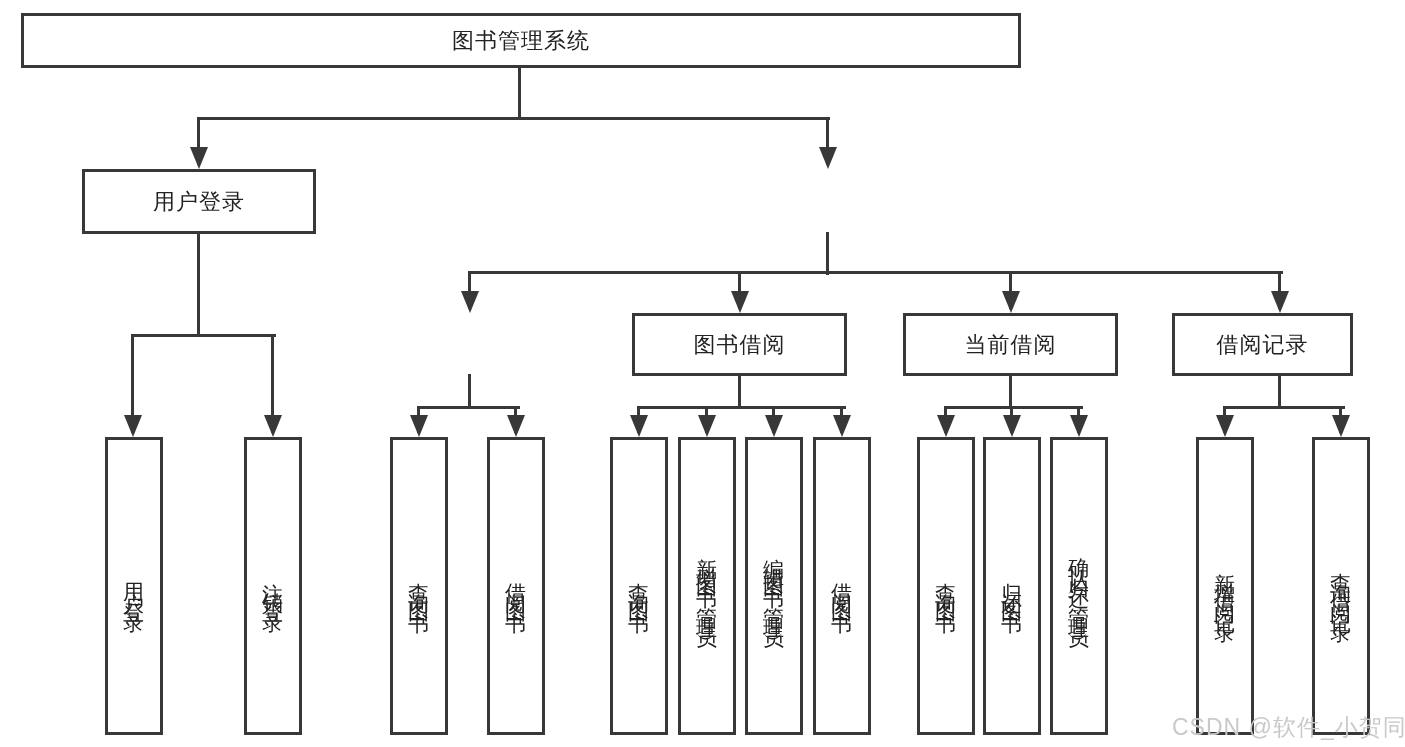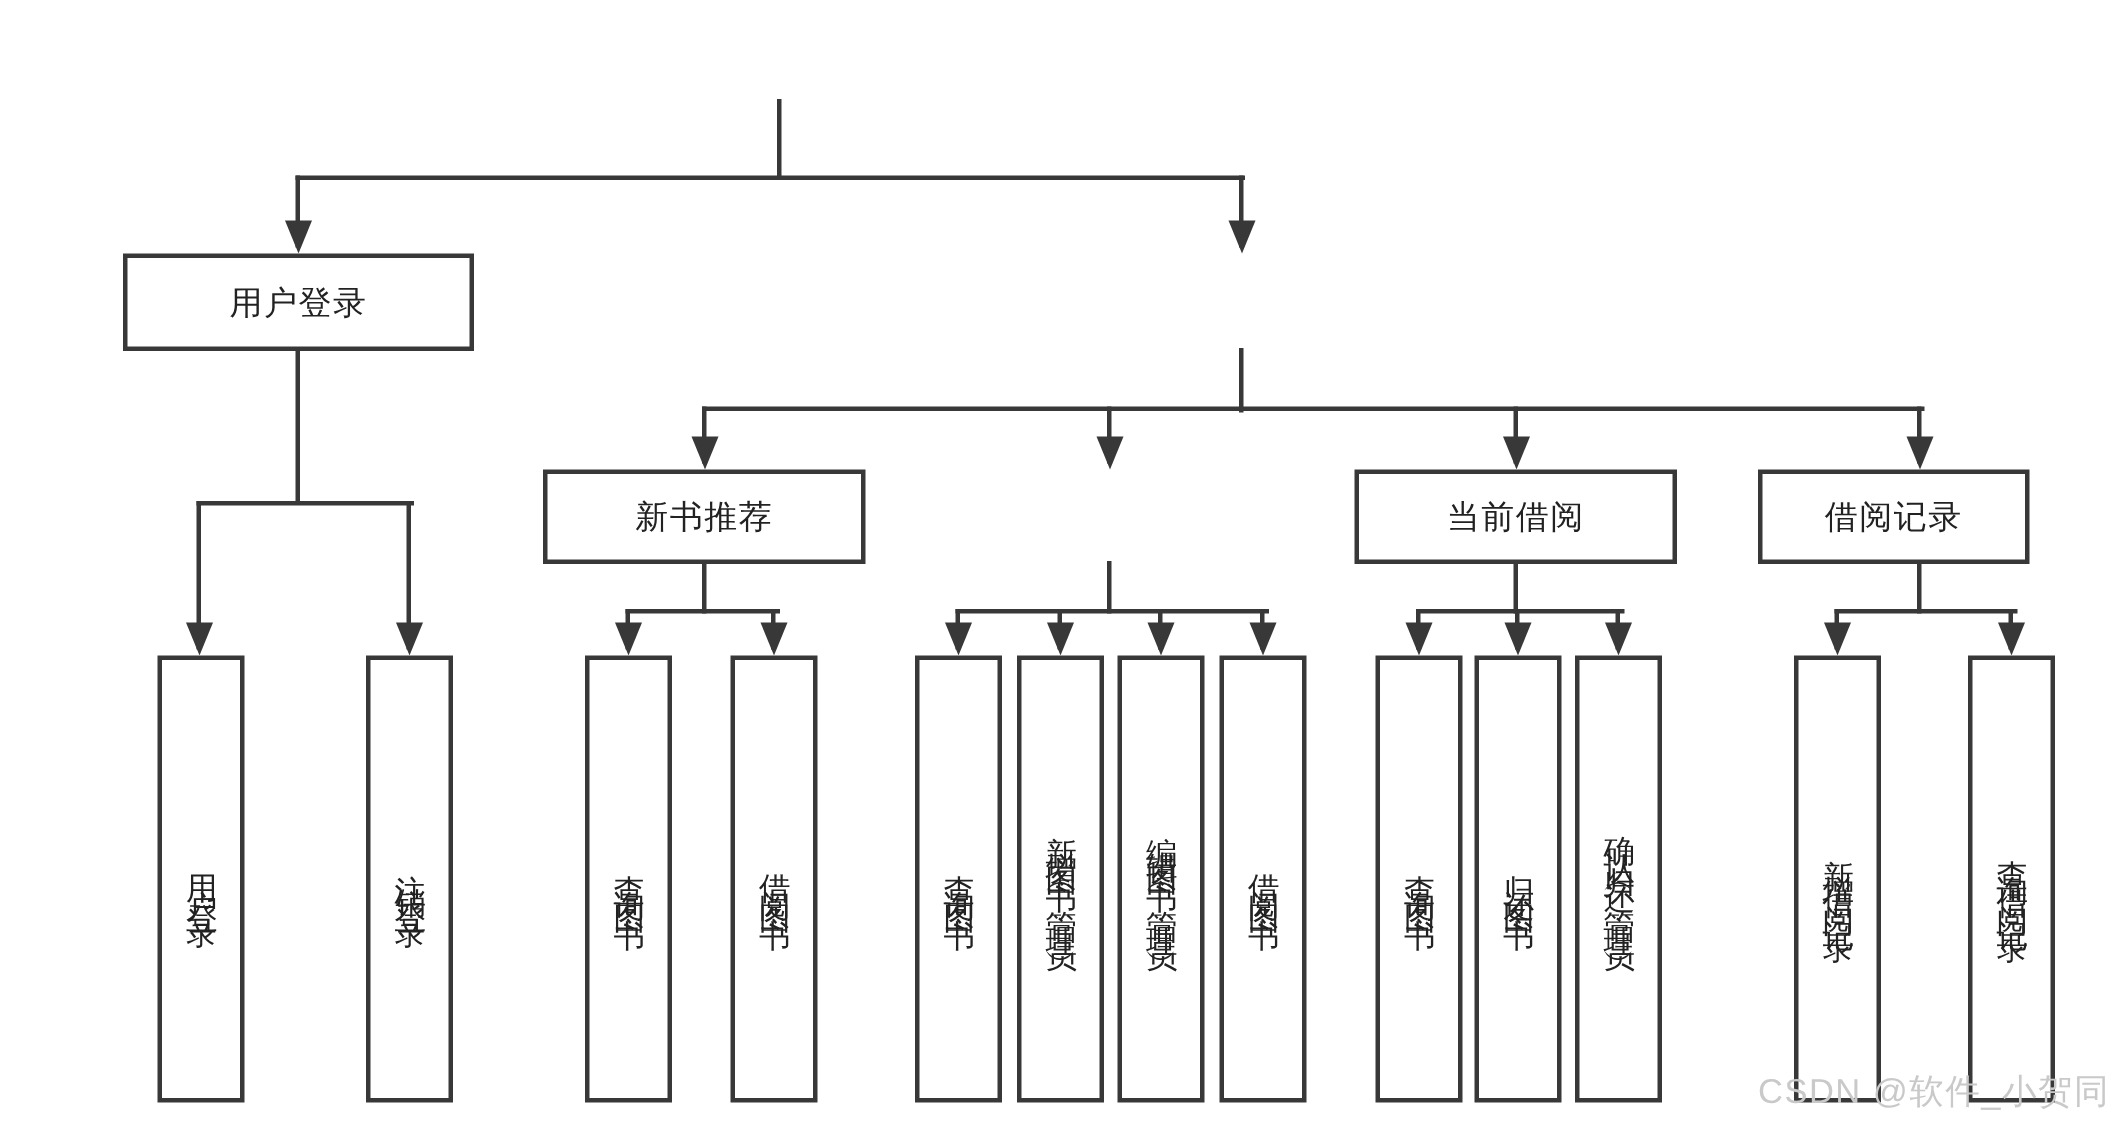--- a/index.html
+++ b/index.html
@@ -59,20 +59,23 @@
     letter-spacing: 1px;
     z-index: 3;
     white-space: nowrap;
   }
 </style>
 </head>
 <body>
 
 <div class="canvas">
 
+  <div class="node" style="left:21px; top:13px; width:1000px; height:55px;">
+    <span>图书管理系统</span>
+  </div>
 
   <div class="vline" style="left:518px; top:66px; height:54px;"></div>
   <div class="hline" style="left:197px; top:117px; width:633px;"></div>
   <div class="vline" style="left:197px; top:117px; height:48px;"></div>
   <div class="arrow" style="left:190px; top:147px;"></div>
   <div class="vline" style="left:826px; top:117px; height:48px;"></div>
   <div class="arrow" style="left:819px; top:147px;"></div>
 
   <div class="node" style="left:82px; top:169px; width:234px; height:65px;">
     <span>用户登录</span>
@@ -89,22 +92,22 @@
   <div class="hline" style="left:468px; top:271px; width:815px;"></div>
   <div class="vline" style="left:468px; top:271px; height:38px;"></div>
   <div class="arrow" style="left:461px; top:291px;"></div>
   <div class="vline" style="left:738px; top:271px; height:38px;"></div>
   <div class="arrow" style="left:731px; top:291px;"></div>
   <div class="vline" style="left:1009px; top:271px; height:38px;"></div>
   <div class="arrow" style="left:1002px; top:291px;"></div>
   <div class="vline" style="left:1278px; top:271px; height:38px;"></div>
   <div class="arrow" style="left:1271px; top:291px;"></div>
 
-  <div class="node" style="left:362px; top:313px; width:215px; height:63px;">
-    <span>新书推荐</span>
+  <div class="node" style="left:632px; top:313px; width:215px; height:63px;">
+    <span>图书借阅</span>
   </div>
   <div class="node" style="left:903px; top:313px; width:215px; height:63px;">
     <span>当前借阅</span>
   </div>
   <div class="node" style="left:1172px; top:313px; width:181px; height:63px;">
     <span>借阅记录</span>
   </div>
 
   <div class="vline" style="left:468px; top:374px; height:35px;"></div>
   <div class="hline" style="left:417px; top:406px; width:103px;"></div>

